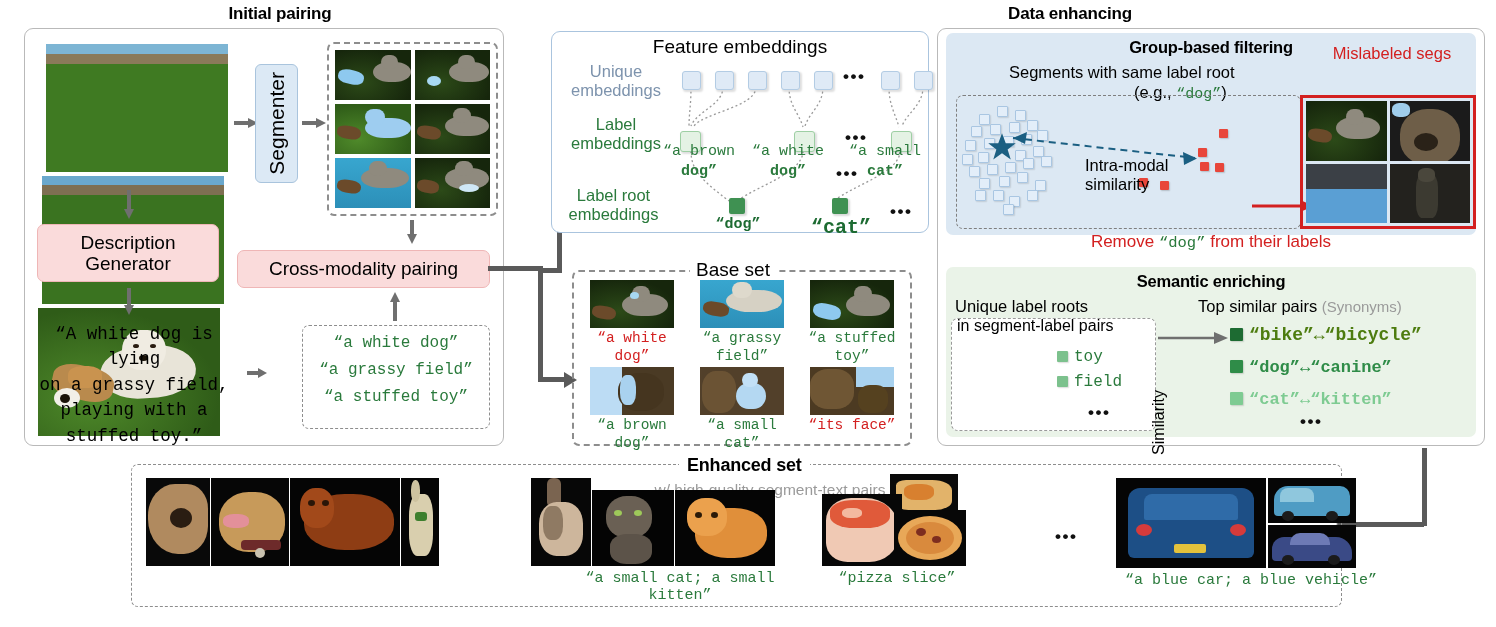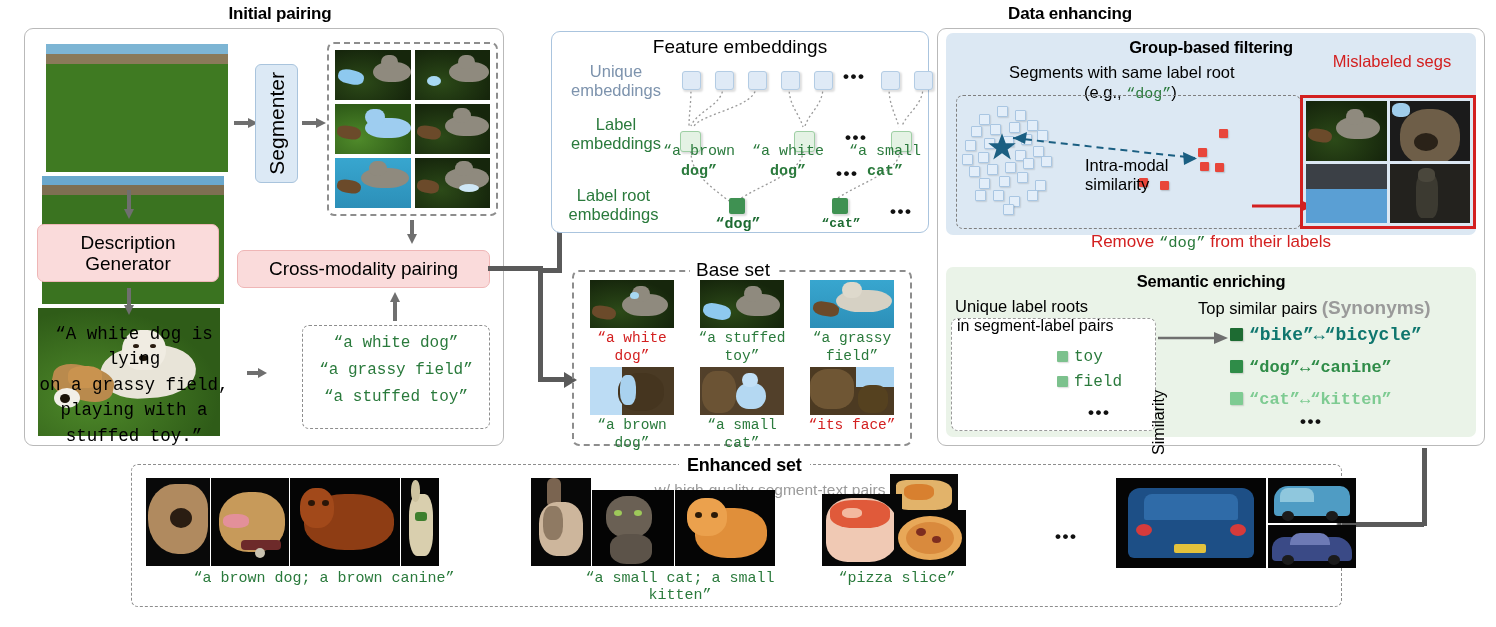--- a/index.html
+++ b/index.html
@@ -259,57 +259,57 @@
 </div>
 <div class="abs dots" style="left:836px;top:164px;">•••</div>
 <div class="abs mono green" style="left:843px;top:142px;width:84px;text-align:center;font-size:15px;line-height:1.35;">
   <span>“a small</span><br>
   <b>cat”</b>
 </div>
 
 <div class="sqgf abs" style="left:729px;top:198px;"></div>
 <div class="abs mono green-dk" style="left:698px;top:216px;width:80px;text-align:center;font-size:15px;font-weight:bold;">“dog”</div>
 <div class="sqgf abs" style="left:832px;top:198px;"></div>
-<div class="abs mono green-dk" style="left:801px;top:216px;width:80px;text-align:center;font-size:13px;font-weight:bold;">“cat”</div>
+<div class="abs mono green-dk" style="left:801px;top:216px;width:80px;text-align:center;font-size:20px;font-weight:bold;">“cat”</div>
 <div class="abs dots" style="left:890px;top:202px;">•••</div>
 
 <div class="abs dashbox" style="left:572px;top:270px;width:340px;height:176px;"></div>
 <div class="abs" style="left:690px;top:259px;background:#fff;padding:0 6px;font-size:19px;">Base set</div>
 
 <div class="abs" style="left:580px;top:280px;width:324px;height:160px;display:grid;grid-template-columns:repeat(3,1fr);grid-template-rows:1fr 1fr;gap:2px 6px;">
 
   <div>
     <div class="ph grass-dk" style="width:84px;height:48px;position:relative;margin:0 auto;">
       <div class="dogbody dk" style="left:32px;top:14px;width:46px;height:22px;"></div>
       <div class="dogbody dk" style="left:42px;top:6px;width:18px;height:16px;"></div>
       <div class="abs" style="left:40px;top:12px;width:9px;height:7px;background:#a7d8f2;border-radius:50%;"></div>
       <div class="toy" style="left:2px;top:26px;width:24px;height:13px;transform:rotate(10deg);"></div>
     </div>
     <div class="mono red" style="text-align:center;font-size:14.5px;line-height:1.25;white-space:pre-line;margin-top:1px;">“a white
 dog”</div>
   </div>
 
   <div>
+    <div class="ph skyblue" style="width:84px;height:48px;position:relative;margin:0 auto;">
+      <div class="dogbody" style="left:26px;top:10px;width:56px;height:22px;background:#d6d1c4;"></div>
+      <div class="dogbody" style="left:32px;top:2px;width:20px;height:16px;background:#ded9cc;"></div>
+      <div class="toy" style="left:3px;top:22px;width:26px;height:14px;transform:rotate(10deg);"></div>
+    </div>
+    <div class="mono green" style="text-align:center;font-size:14.5px;line-height:1.25;white-space:pre-line;margin-top:1px;">“a grassy
+field”</div>
+  </div>
+
+  <div>
     <div class="ph grass-dk" style="width:84px;height:48px;position:relative;margin:0 auto;">
       <div class="dogbody dk" style="left:36px;top:14px;width:44px;height:22px;"></div>
       <div class="dogbody dk" style="left:44px;top:6px;width:18px;height:16px;"></div>
       <div class="toy blu" style="left:3px;top:24px;width:28px;height:15px;transform:rotate(12deg);"></div>
     </div>
     <div class="mono green" style="text-align:center;font-size:14.5px;line-height:1.25;white-space:pre-line;margin-top:1px;">“a stuffed
 toy”</div>
-  </div>
-
-  <div>
-    <div class="ph skyblue" style="width:84px;height:48px;position:relative;margin:0 auto;">
-      <div class="dogbody" style="left:26px;top:10px;width:56px;height:22px;background:#d6d1c4;"></div>
-      <div class="dogbody" style="left:32px;top:2px;width:20px;height:16px;background:#ded9cc;"></div>
-      <div class="toy" style="left:3px;top:22px;width:26px;height:14px;transform:rotate(10deg);"></div>
-    </div>
-    <div class="mono green" style="text-align:center;font-size:14.5px;line-height:1.25;white-space:pre-line;margin-top:1px;">“a grassy
-field”</div>
   </div>
 
   <div>
     <div class="ph" style="width:84px;height:48px;position:relative;margin:0 auto;background:#4a3a24;">
       <div class="abs" style="left:0;top:0;width:32px;height:48px;background:#bcdcf4;"></div>
       <div class="dogbody" style="left:28px;top:6px;width:46px;height:38px;background:#45351f;border-radius:45%;"></div>
       <div class="abs" style="left:30px;top:8px;width:16px;height:30px;background:#a9d2ef;border-radius:40%;"></div>
     </div>
     <div class="mono green" style="text-align:center;font-size:14.5px;line-height:1.25;white-space:pre-line;margin-top:1px;">“a brown
 dog”</div>
@@ -336,21 +336,21 @@
   </div>
 </div>
 
 <div class="abs panel" style="left:937px;top:28px;width:548px;height:418px;"></div>
 
 <div class="abs" style="left:946px;top:33px;width:530px;height:202px;background:#dce8f3;border-radius:7px;"></div>
 <div class="abs sec-title" style="left:946px;top:38px;width:530px;font-size:16.5px;">Group-based filtering</div>
 
 <div class="abs" style="left:1009px;top:63px;font-size:16.5px;">Segments with same label root</div>
 
-<div class="abs" style="left:1084px;top:83px;font-size:16.5px;">
+<div class="abs" style="left:1134px;top:83px;font-size:16.5px;">
   <span>(e.g., </span><span class="mono green" style="font-size:15px;">“dog”</span><span>)</span>
 </div>
 
 <div class="abs dashbox" style="left:956px;top:95px;width:345px;height:134px;border-width:1.6px;border-color:#7f7f7f;">
   <div style="position:relative;width:100%;height:100%;">
 
     <div class="pt" style="left:22px;top:18px;"></div>
       <div class="pt" style="left:40px;top:10px;"></div>
     <div class="pt" style="left:58px;top:14px;"></div>
       <div class="pt" style="left:14px;top:30px;"></div>
@@ -400,21 +400,21 @@
     <div class="abs" style="left:128px;top:60px;font-size:16.5px;line-height:1.18;white-space:pre-line;">Intra-modal
 similarity</div>
   </div>
 </div>
 
 <svg class="abs" style="left:1252px;top:196px;" width="70" height="20">
   <line x1="0" y1="10" x2="50" y2="10" stroke="#d32020" stroke-width="3"></line>
   <polygon points="62,10 48,4 48,16" fill="#d32020"></polygon>
 </svg>
 
-<div class="abs red" style="left:1310px;top:52px;width:164px;text-align:center;font-size:16.5px;">Mislabeled segs</div>
+<div class="abs red" style="left:1310px;top:44px;width:164px;text-align:center;font-size:16.5px;">Mislabeled segs</div>
 <div class="abs" style="left:1300px;top:95px;width:176px;height:134px;border:3px solid #d32020;box-sizing:border-box;">
   <div style="width:100%;height:100%;display:grid;grid-template-columns:1fr 1fr;grid-template-rows:1fr 1fr;gap:3px;padding:3px;box-sizing:border-box;">
     <div class="ph grass-dk" style="position:relative;">
       <div class="dogbody dk" style="left:30px;top:16px;width:44px;height:22px;"></div>
       <div class="dogbody dk" style="left:40px;top:8px;width:18px;height:16px;"></div>
       <div class="toy" style="left:2px;top:28px;width:24px;height:13px;transform:rotate(10deg);"></div>
     </div>
     <div class="ph" style="position:relative;background:#1b1b1b;">
       <div class="abs" style="left:10px;top:8px;width:60px;height:56px;background:#6e5e48;border-radius:45%;"></div>
       <div class="abs" style="left:24px;top:32px;width:24px;height:18px;background:#2a2218;border-radius:50%;"></div>
@@ -449,24 +449,24 @@
 </div>
 
 <svg class="abs" style="left:1158px;top:330px;" width="80" height="16">
   <line x1="0" y1="8" x2="58" y2="8" stroke="#6f6f6f" stroke-width="2.4"></line>
   <polygon points="70,8 56,2 56,14" fill="#6f6f6f"></polygon>
 </svg>
 <div class="abs" style="left:1150px;top:390px;font-size:16px;writing-mode:vertical-rl;transform:rotate(180deg);">Similarity</div>
 
 <div class="abs" style="left:1198px;top:297px;font-size:16.5px;">
   <span>Top similar pairs</span>
-  <span class="grey" style="font-size:19px;font-weight:bold;">(Synonyms)</span>
-</div>
-
-<div class="abs mono" style="left:1230px;top:325px;font-size:18px;font-weight:bold;color:#0f766e;">
+  <span class="grey" style="font-size:15px;">(Synonyms)</span>
+</div>
+
+<div class="abs mono" style="left:1230px;top:325px;font-size:18px;font-weight:bold;color:#4d7c0f;">
   <span class="lbl-sq dk" style="width:13px;height:13px;"></span><span>“bike”↔“bicycle”</span>
 </div>
 <div class="abs mono" style="left:1230px;top:358px;font-size:17px;font-weight:bold;color:#2f8c48;">
   <span class="lbl-sq md" style="width:13px;height:13px;"></span><span>“dog”↔“canine”</span>
 </div>
 <div class="abs mono" style="left:1230px;top:390px;font-size:17px;font-weight:bold;color:#7ecb92;">
   <span class="lbl-sq lt" style="width:13px;height:13px;"></span><span>“cat”↔“kitten”</span>
 </div>
 <div class="abs dots" style="left:1300px;top:412px;">•••</div>
 
@@ -497,21 +497,20 @@
       <div class="abs" style="left:10px;top:10px;width:34px;height:40px;background:#a2491a;border-radius:45%;"></div>
       <div class="abs" style="left:18px;top:22px;width:7px;height:6px;background:#2a1608;border-radius:50%;"></div>
       <div class="abs" style="left:32px;top:22px;width:7px;height:6px;background:#2a1608;border-radius:50%;"></div>
     </div>
     <div class="ph" style="width:38px;height:88px;background:#050505;position:relative;">
       <div class="abs" style="left:8px;top:16px;width:24px;height:62px;background:#d9cfae;border-radius:35%;"></div>
       <div class="abs" style="left:10px;top:2px;width:9px;height:22px;background:#cdc29f;border-radius:45%;"></div>
       <div class="abs" style="left:14px;top:34px;width:12px;height:9px;background:#3d7f2e;border-radius:3px;"></div>
     </div>
   </div>
-  <div class="mono green" style="text-align:center;font-size:15px;margin-top:4px;">“a brown dog; a brown canine”</div>
 </div>
 
 <div class="abs" style="left:531px;top:478px;width:264px;">
   <div style="display:flex;align-items:flex-end;gap:1px;height:88px;">
     <div class="ph" style="width:60px;height:88px;background:#070707;position:relative;">
       <div class="abs" style="left:16px;top:0px;width:14px;height:30px;background:#7a6450;border-radius:6px;"></div>
       <div class="abs" style="left:8px;top:24px;width:44px;height:54px;background:#cdb69c;border-radius:40%;"></div>
       <div class="abs" style="left:12px;top:28px;width:20px;height:34px;background:#8f7a63;border-radius:40%;"></div>
     </div>
     <div class="ph" style="width:82px;height:76px;background:#040404;position:relative;">
@@ -570,13 +569,14 @@
         <div class="abs" style="left:58px;top:33px;width:12px;height:10px;background:#1b1b1b;border-radius:50%;"></div>
       </div>
       <div class="ph" style="width:88px;height:43px;background:#060606;position:relative;">
         <div class="abs" style="left:4px;top:12px;width:80px;height:24px;background:#3a4a86;border-radius:12px 16px 4px 4px;"></div>
         <div class="abs" style="left:22px;top:8px;width:40px;height:12px;background:#6d7ab5;border-radius:10px 10px 0 0;"></div>
         <div class="abs" style="left:14px;top:30px;width:12px;height:10px;background:#1b1b1b;border-radius:50%;"></div>
         <div class="abs" style="left:60px;top:30px;width:12px;height:10px;background:#1b1b1b;border-radius:50%;"></div>
       </div>
     </div>
   </div>
+  <div class="mono green" style="text-align:center;font-size:15px;margin-top:4px;">“a blue car; a blue vehicle”</div>
 </div>
 
 </body></html>

